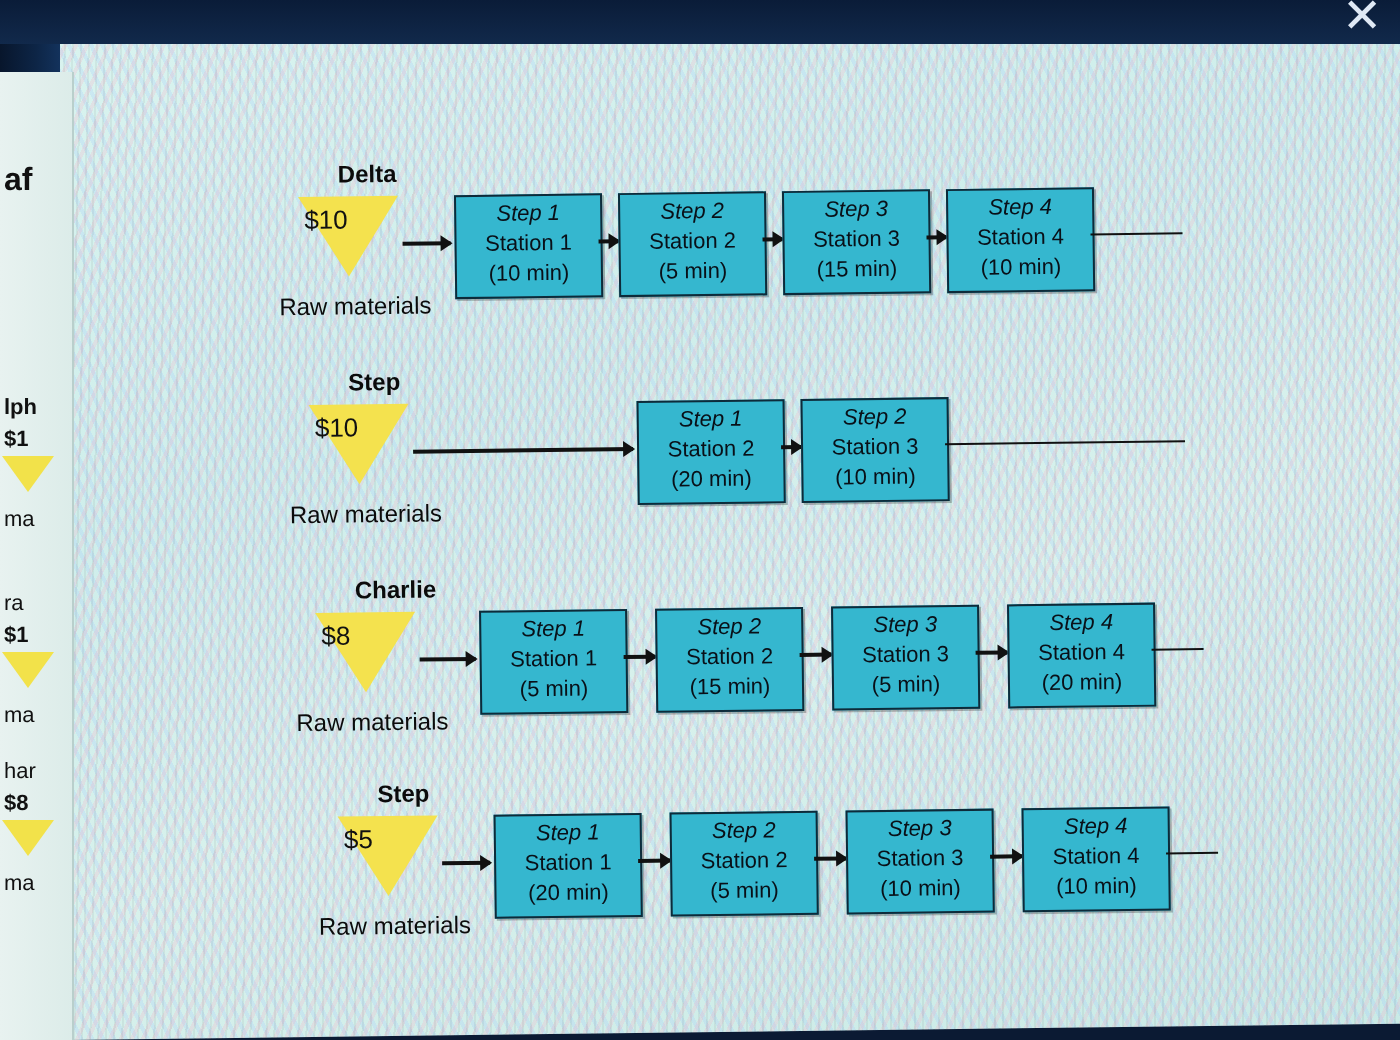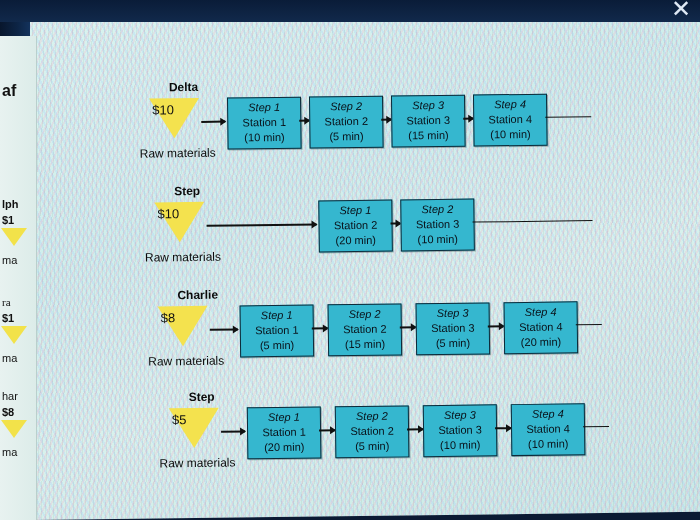--- a/index.html
+++ b/index.html
@@ -228,21 +228,21 @@
 <div id="topdark">
   <div id="closeX">✕</div>
 </div>
 
 <div id="leftpanel">
   <div class="lp-text" style="margin-top:46px;font-weight:bold;font-size:16px;">af</div>
   <div class="lp-text" style="margin-top:98px;font-weight:bold;">lph</div>
   <div class="lp-text" style="margin-top:4px;font-weight:bold;">$1</div>
   <div class="lp-tri" style="margin-top:2px;"></div>
   <div class="lp-text" style="margin-top:8px;">ma</div>
-  <div class="lp-text" style="margin-top:30px;font-family:Liberation Serif, serif;">ra</div>
+  <div class="lp-text" style="margin-top:30px;">ra</div>
   <div class="lp-text" style="margin-top:4px;font-weight:bold;">$1</div>
   <div class="lp-tri" style="margin-top:2px;"></div>
   <div class="lp-text" style="margin-top:8px;">ma</div>
-  <div class="lp-text" style="margin-top:26px;">har</div>
+  <div class="lp-text" style="margin-top:16px;">har</div>
   <div class="lp-text" style="margin-top:4px;font-weight:bold;">$8</div>
   <div class="lp-tri" style="margin-top:2px;"></div>
   <div class="lp-text" style="margin-top:8px;">ma</div>
 </div>
 
 </body></html>

